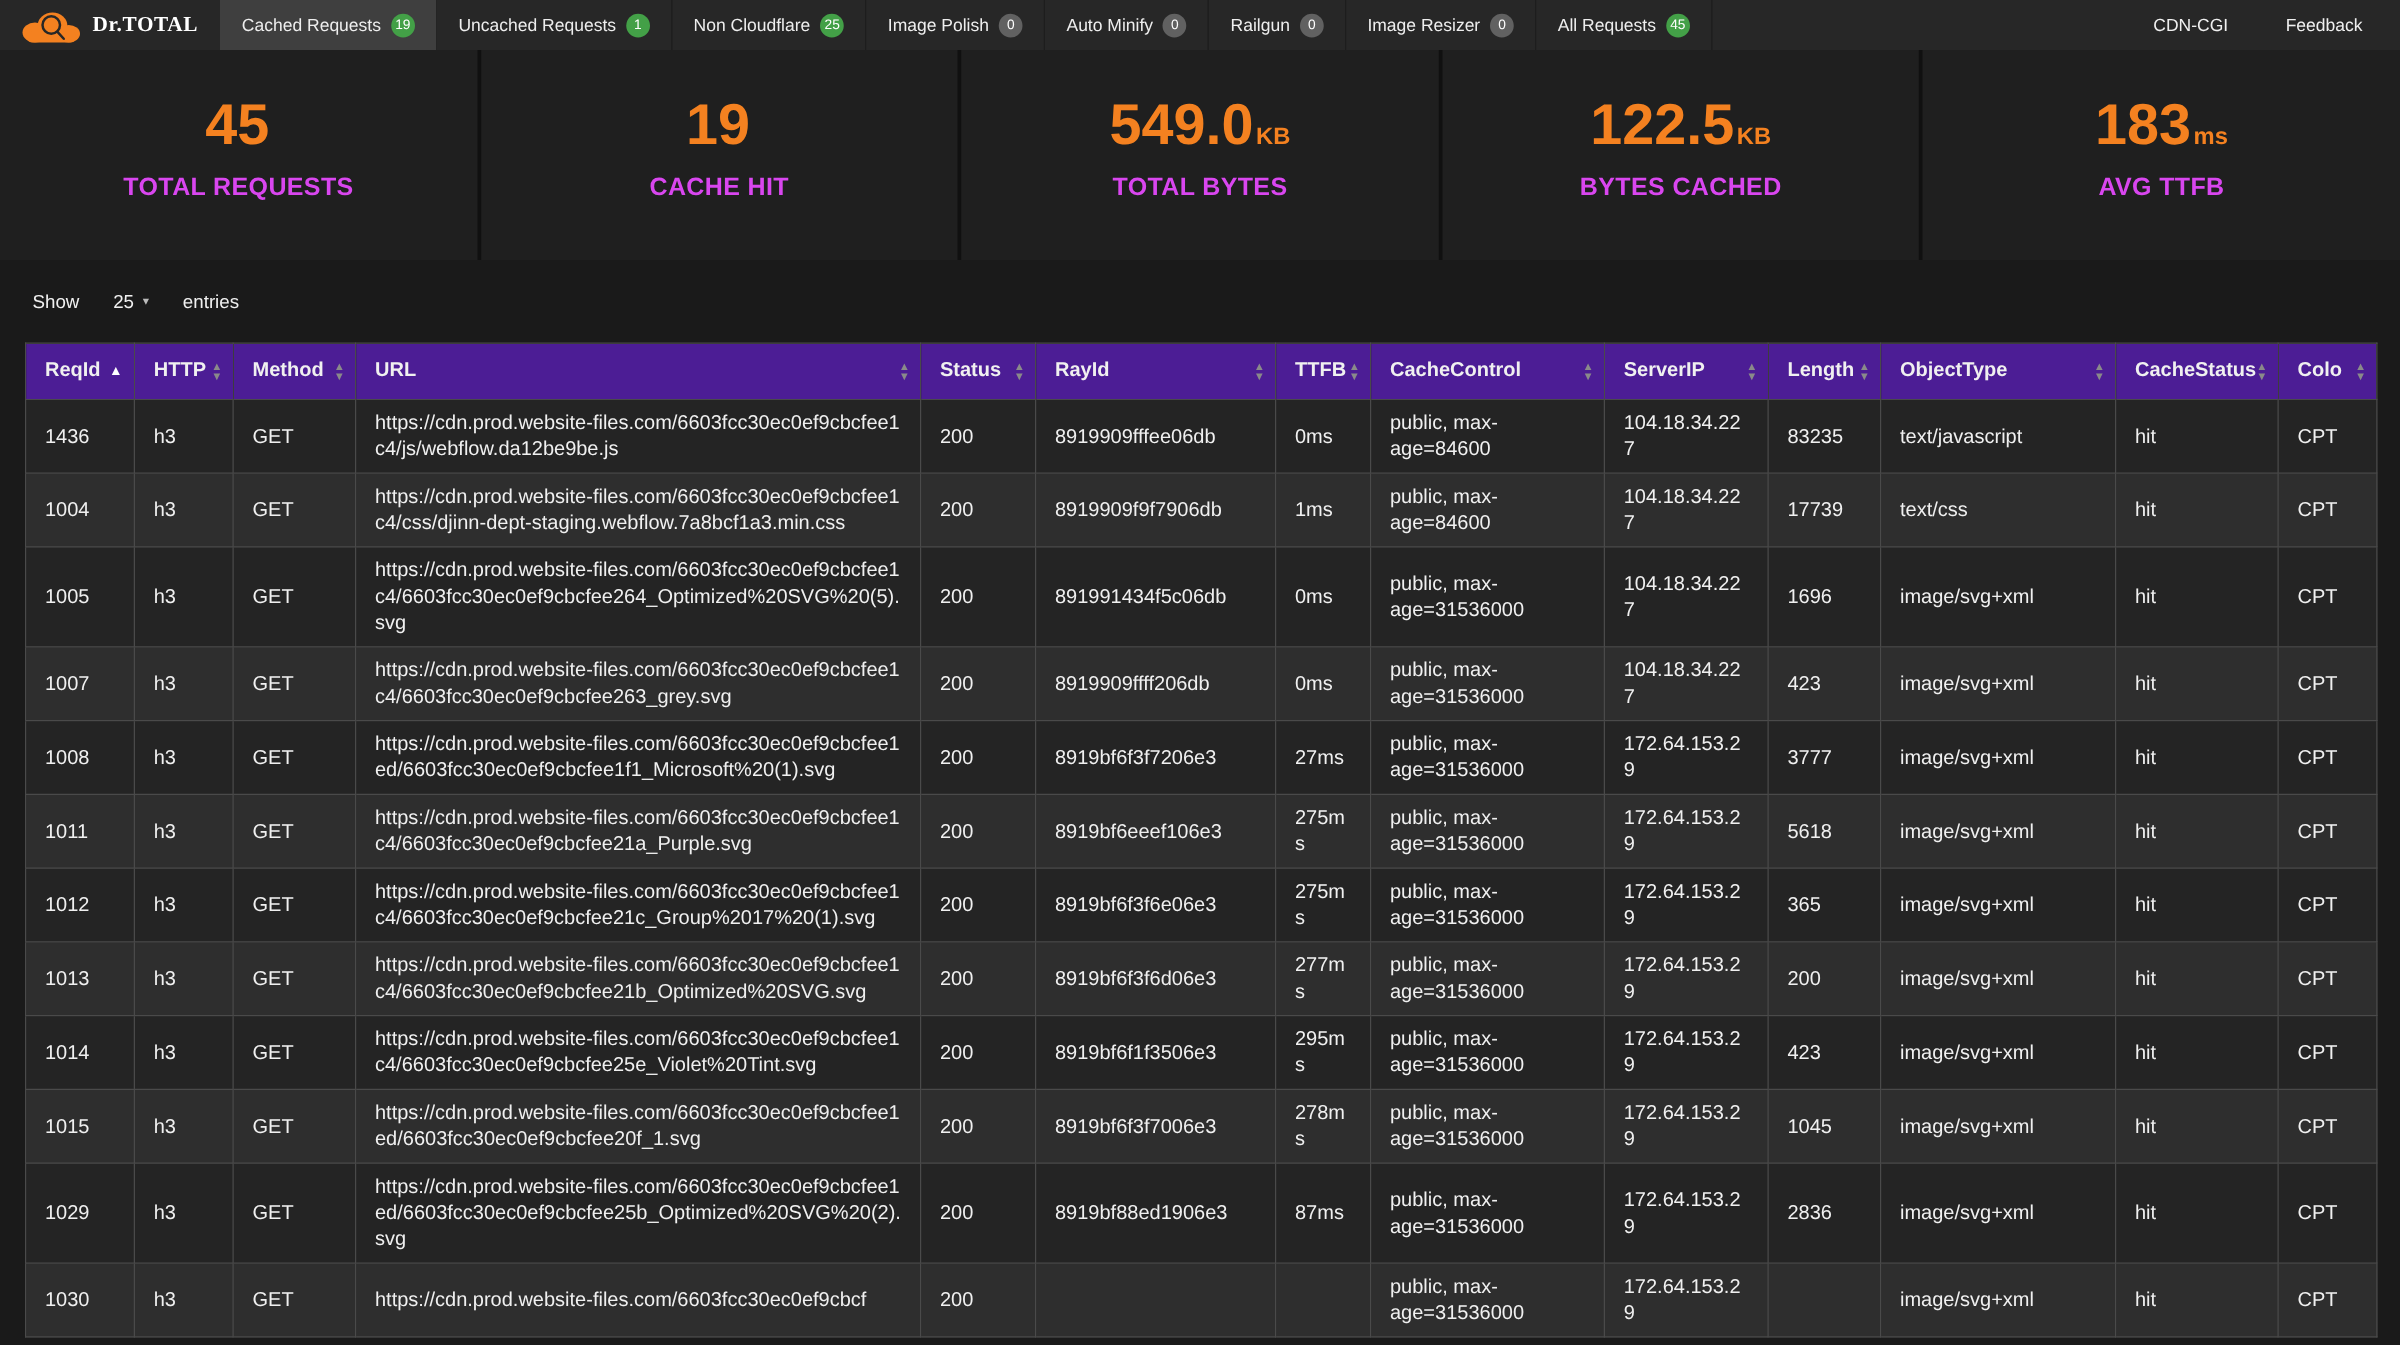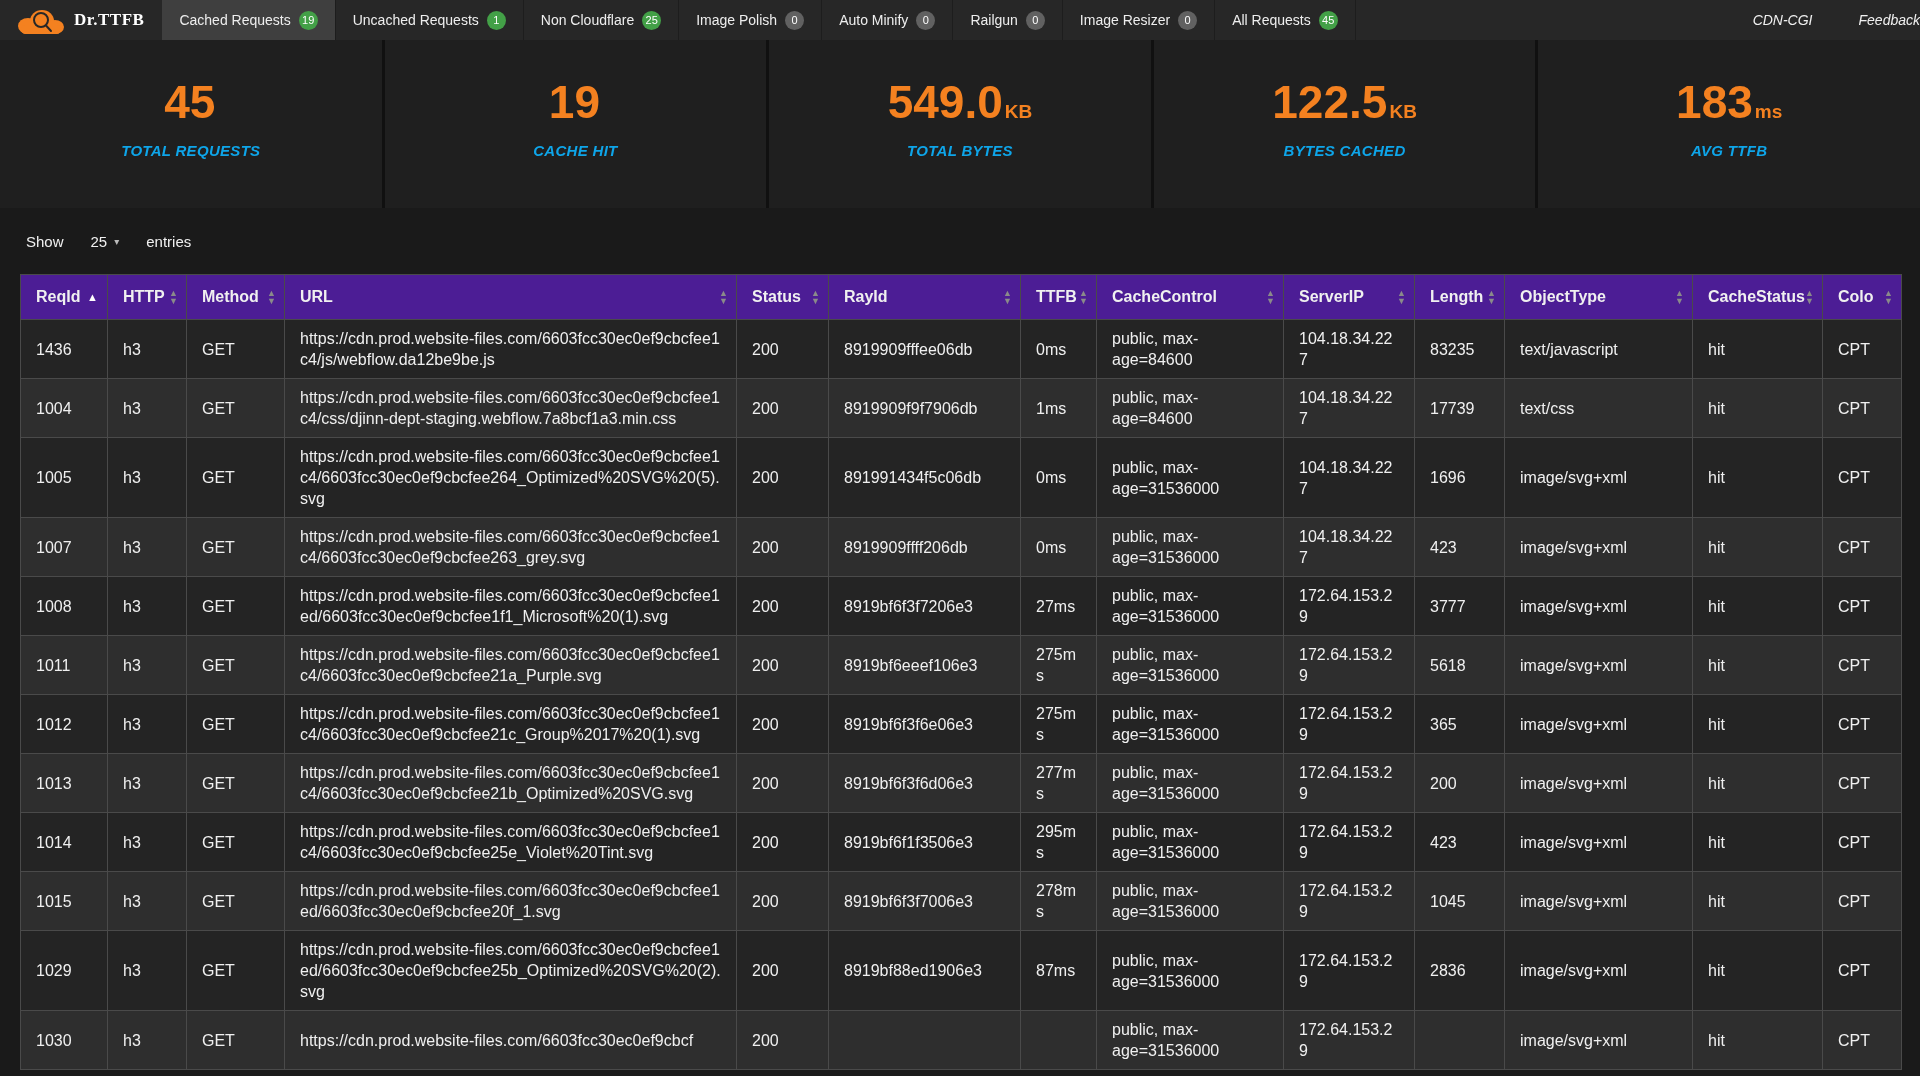--- a/index.html
+++ b/index.html
@@ -18,29 +18,29 @@
   .nav{height:40px;background:#272727;display:flex;align-items:stretch;}
   .logo{display:flex;align-items:center;gap:8px;padding:0 18px 0 14px;}
   .logo-text{font-family:"Liberation Serif",serif;font-weight:bold;font-size:17px;letter-spacing:.5px;color:#fff;}
   .tabs{display:flex;}
   .tab{display:flex;align-items:center;gap:8px;padding:0 17px;font-size:14px;color:#eee;
        border-right:1px solid #1d1d1d;cursor:pointer;white-space:nowrap;}
   .tab.active{background:#3f3f3f;}
   .badge{min-width:19px;height:19px;border-radius:50%;background:var(--badge-green);color:#fff;
          display:flex;align-items:center;justify-content:center;font-size:11px;padding:0 2px;}
   .badge.zero{background:var(--badge-gray);}
-  .nav-right{margin-left:auto;display:flex;align-items:center;gap:46px;font-size:14px;font-style:italic;}
+  .nav-right{margin-left:auto;display:flex;align-items:center;gap:46px;padding-right:30px;font-size:14px;}
   .nav-right span{cursor:pointer;}
   
   .stats{height:168px;display:flex;background:#101010;gap:3px;}
   .stat-card{flex:1;background:#1f1f1f;display:flex;flex-direction:column;align-items:center;justify-content:center;padding-bottom:10px;}
   .stat-value{display:flex;align-items:baseline;color:var(--accent);font-weight:bold;line-height:1;}
   .stat-value .num{font-size:46px;}
   .stat-value .suffix{font-size:19px;margin-left:2px;}
-  .stat-label{margin-top:17px;font-size:15px;font-weight:bold;letter-spacing:.3px;color:#0ea5e9;font-style:italic;}
+  .stat-label{margin-top:17px;font-size:20px;font-weight:bold;letter-spacing:.3px;color:#d946ef;}
   
   .controls{height:66px;display:flex;align-items:center;justify-content:space-between;padding:0 22px 0 26px;}
   .show-entries{display:flex;align-items:center;gap:23px;font-size:15px;}
   .page-select{display:flex;align-items:center;gap:7px;padding:4px 4px;cursor:pointer;}
   .caret{font-size:10px;color:#bbb;}
   .search-wrap{display:flex;align-items:center;gap:10px;font-size:15px;}
   .search-wrap input{width:215px;height:33px;background:#1e1e1e;border:1px solid #555;border-radius:3px;
                      color:#fff;padding:0 9px;font-size:15px;outline:none;}
   
   table{border-collapse:collapse;table-layout:fixed;width:1881px;margin:0 19px 0 20px;}
@@ -62,21 +62,21 @@
     <svg width="52" height="30" viewBox="0 0 104 60" aria-hidden="true">
       <g fill="#f48120">
         <ellipse cx="28" cy="42" rx="20" ry="16"></ellipse>
         <ellipse cx="56" cy="32" rx="24" ry="22"></ellipse>
         <ellipse cx="82" cy="44" rx="18" ry="14"></ellipse>
         <rect x="14" y="40" width="80" height="18" rx="9"></rect>
       </g>
       <circle cx="54" cy="30" r="14" fill="none" stroke="#272727" stroke-width="4"></circle>
       <line x1="64" y1="41" x2="74" y2="52" stroke="#272727" stroke-width="4" stroke-linecap="round"></line>
     </svg>
-    <span class="logo-text">Dr.TTFB</span>
+    <span class="logo-text">Dr.TOTAL</span>
   </div>
   <div class="tabs">
       <div class="tab active">
         <span>Cached Requests</span>
         <span class="badge">19</span>
       </div>
       <div class="tab">
         <span>Uncached Requests</span>
         <span class="badge">1</span>
       </div>

